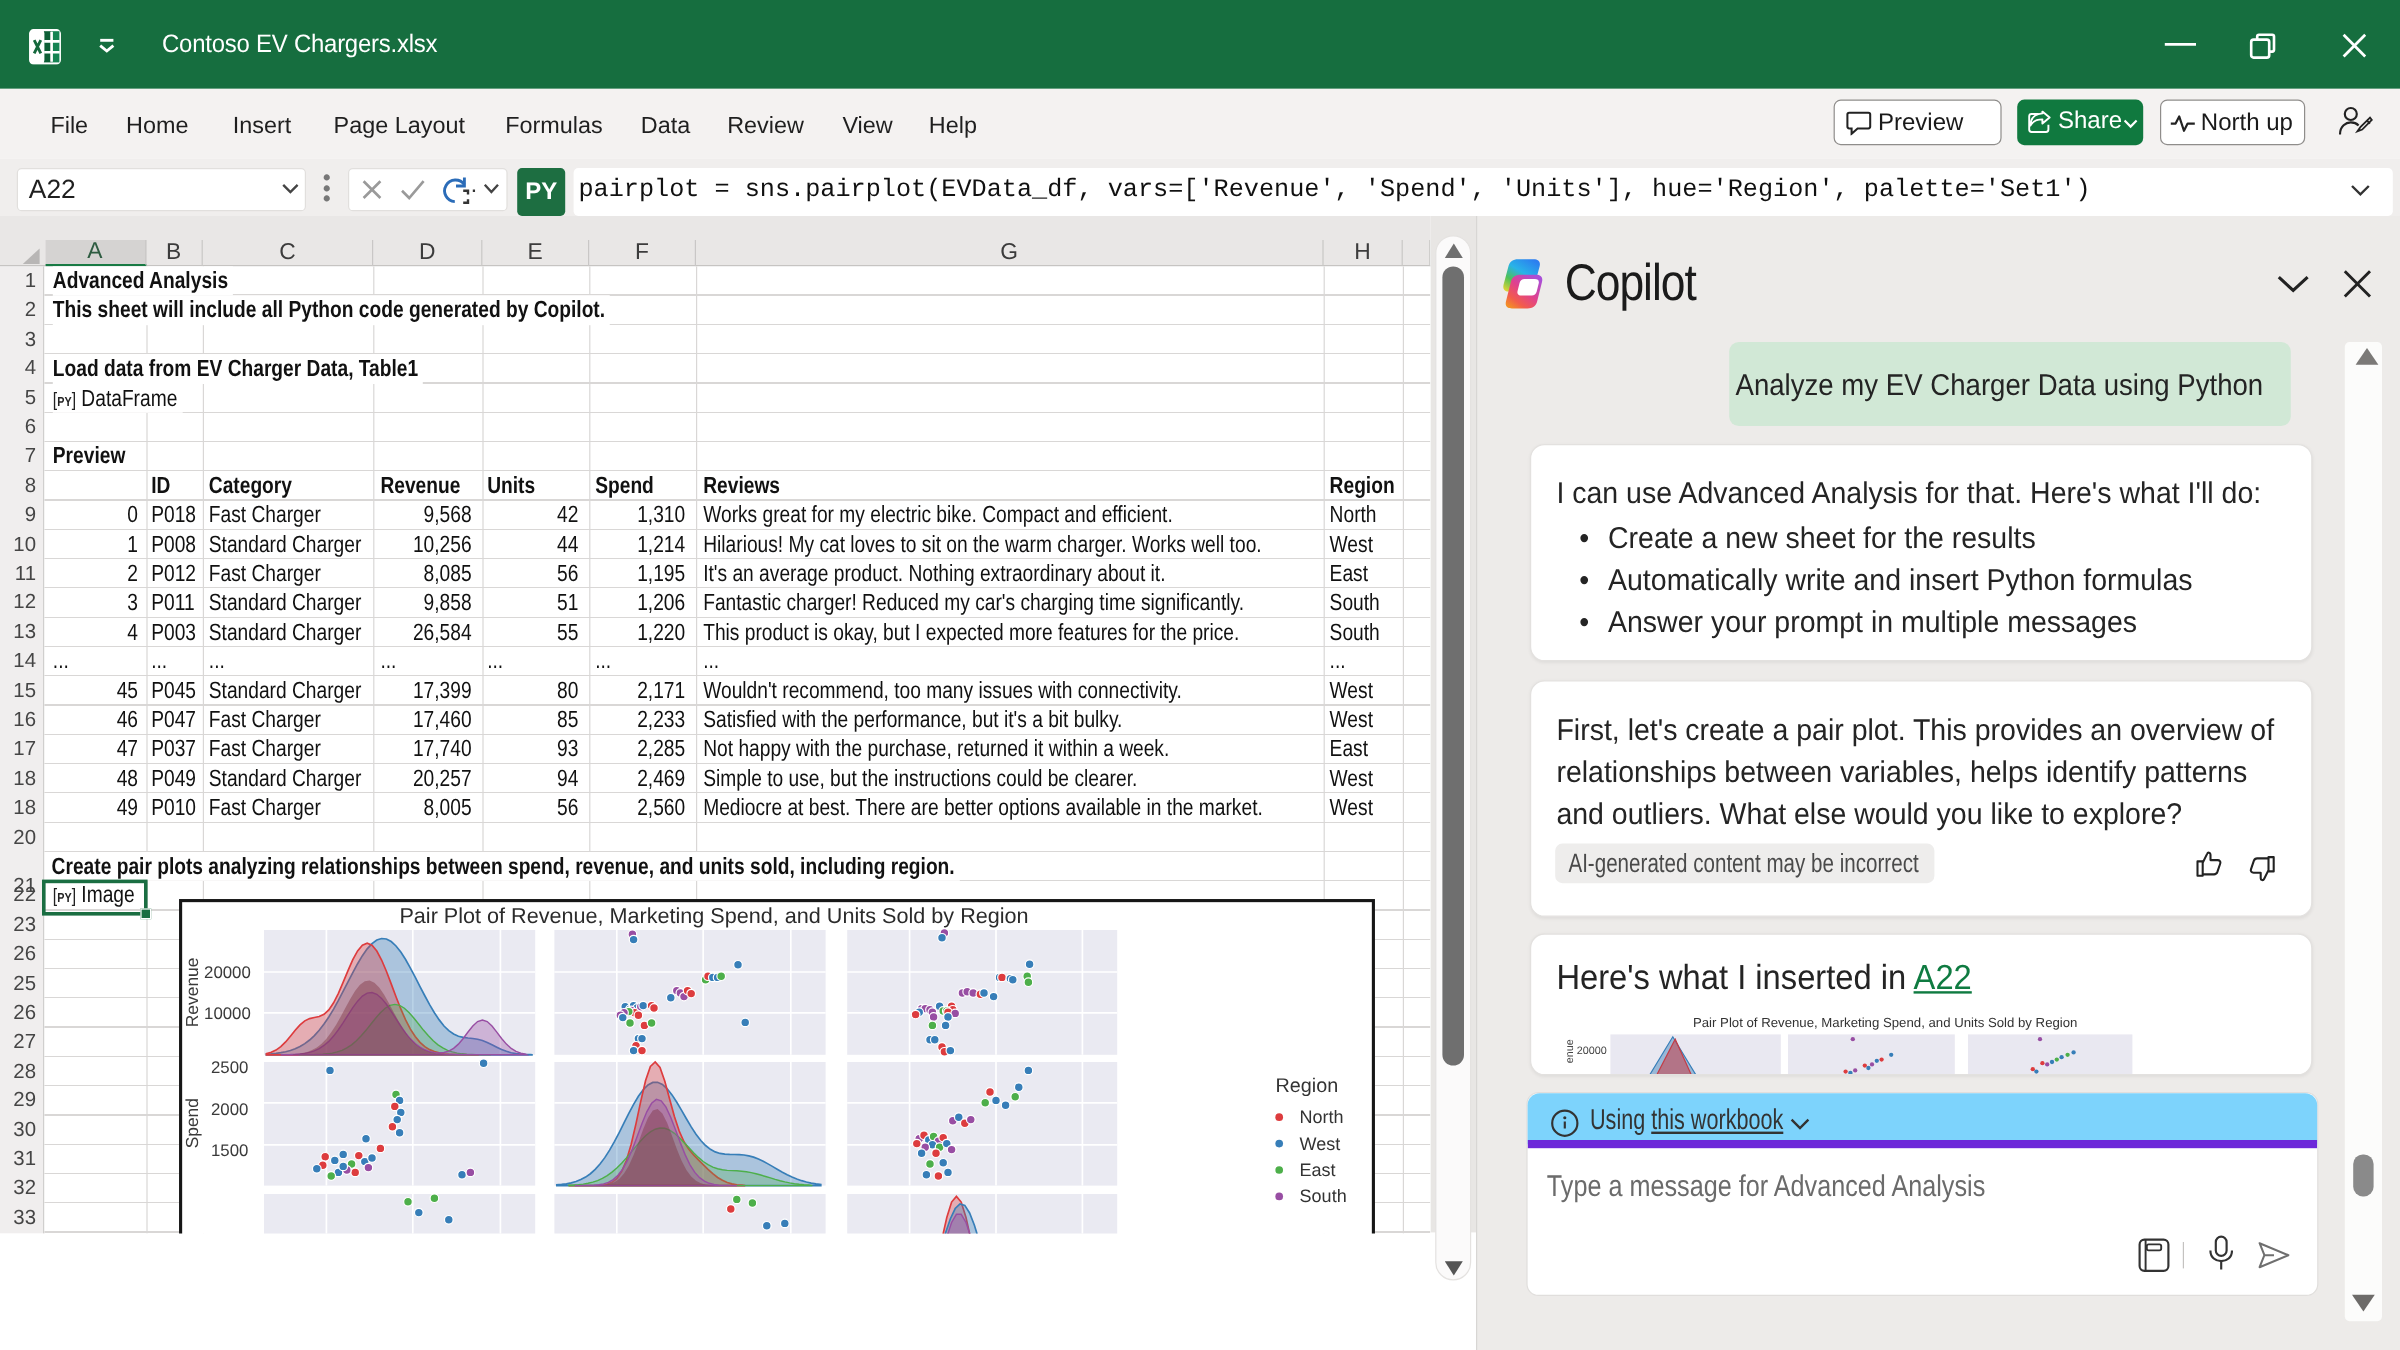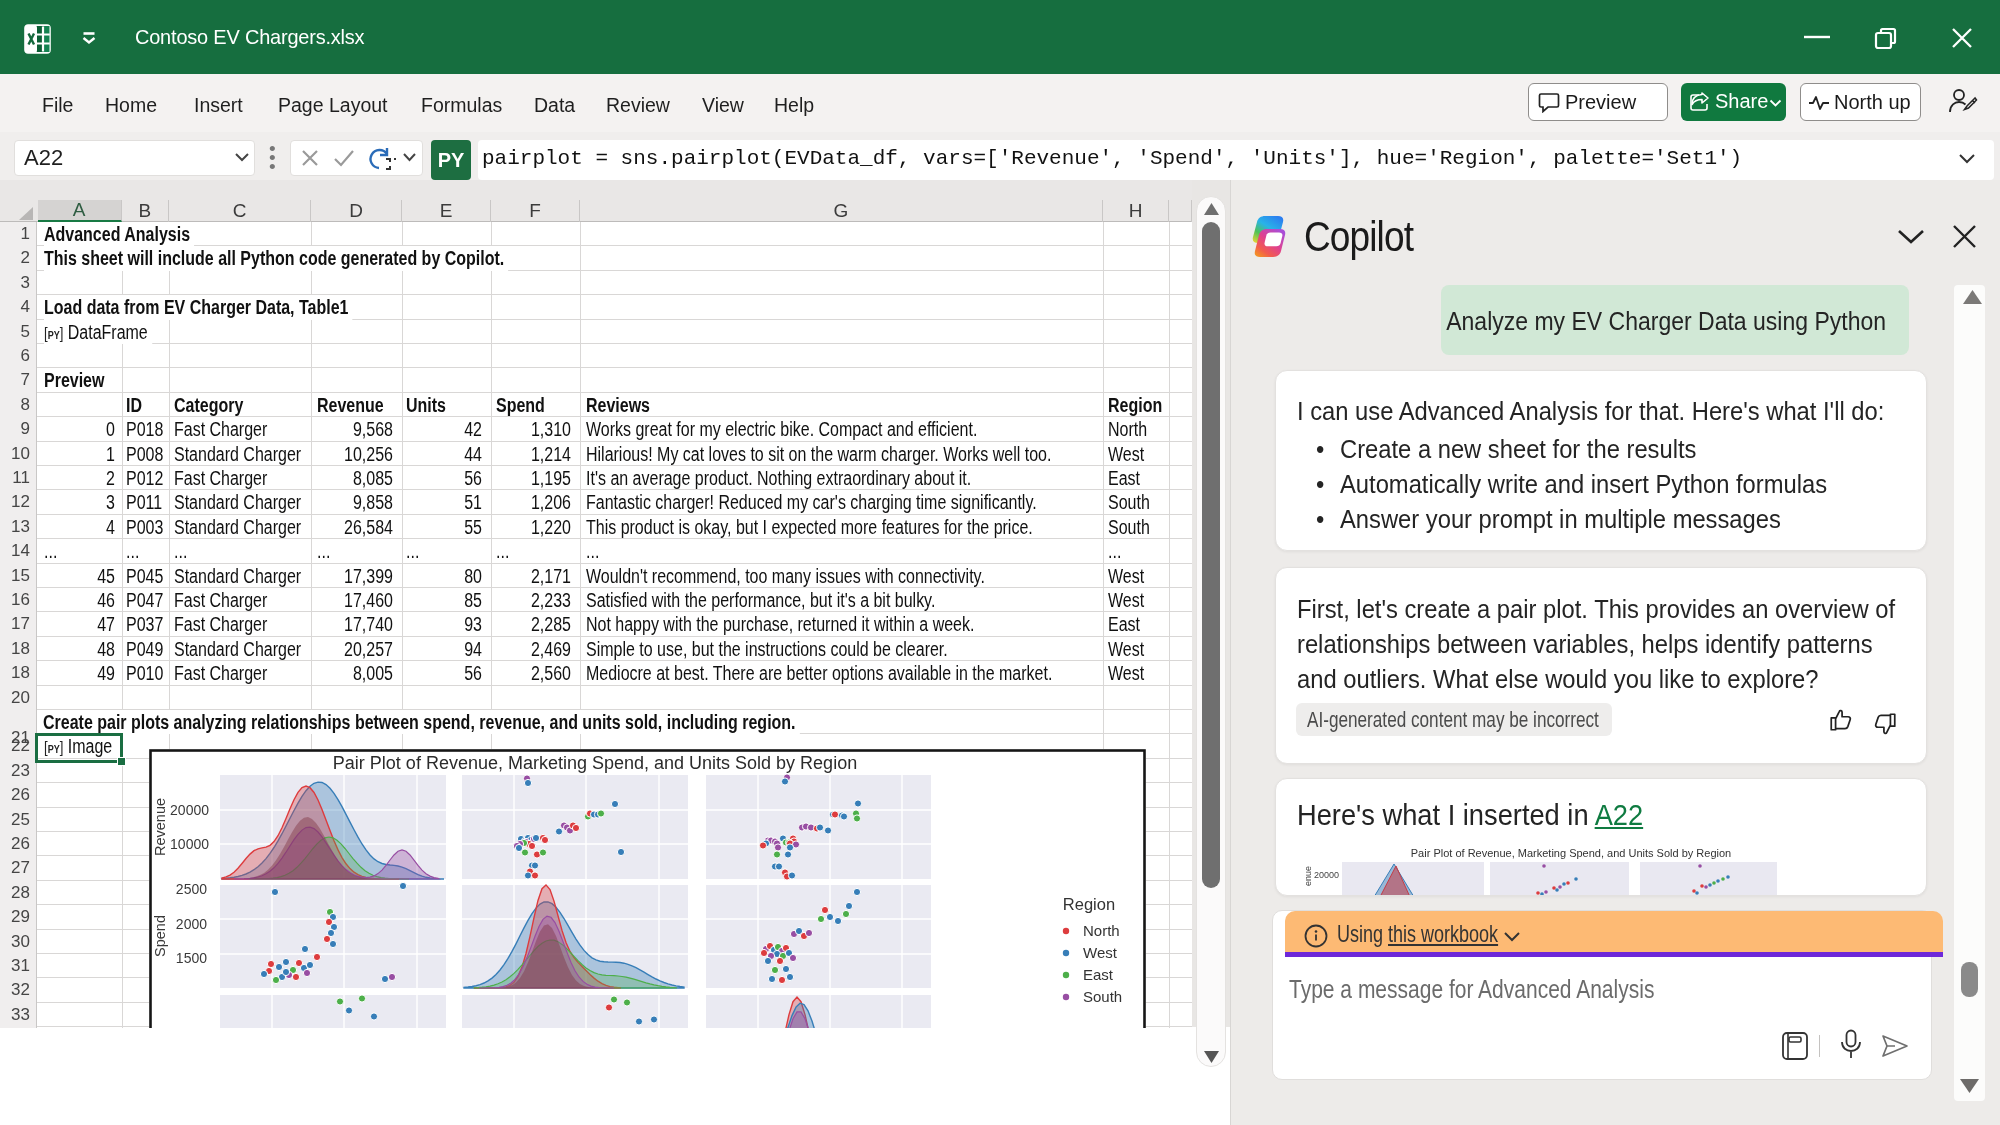--- a/index.html
+++ b/index.html
@@ -46,21 +46,21 @@
 
 #panel{position:absolute;left:1230px;top:180px;width:770px;height:945px;background:#edebe9;border-left:1px solid #d8d6d4}
 .card{position:absolute;left:44px;width:652px;background:#fff;border:1px solid #e3e1df;border-radius:12px;box-shadow:0 1px 3px rgba(0,0,0,.06)}
 #bubble{position:absolute;left:210px;top:105px;width:468px;height:70px;background:#d1e8d6;border-radius:8px}
 #bubble div{position:absolute;right:23px;top:22px;font-size:25px;color:#242424;white-space:nowrap;transform:scaleX(.92);transform-origin:100% 0}
 .body-text{font-size:25px;color:#242424;white-space:nowrap;transform:scaleX(.95);transform-origin:0 0}
 #ptrack{position:absolute;left:723px;top:105px;width:31px;height:816px;background:#fcfcfb;border-radius:4px}
 #pthumb{position:absolute;left:730px;top:782px;width:17px;height:35px;background:#8a8a8a;border-radius:8px}
 
 #composer{position:absolute;left:41px;top:730px;width:660px;height:170px;background:#fff;border:1px solid #e0dedc;border-radius:10px}
-#usingbar{position:absolute;left:12px;top:0;width:100%;height:46px;background:#fdba74;border-bottom:5px solid #6d28d9;border-radius:10px 10px 0 0}
+#usingbar{position:absolute;left:0;top:0;width:100%;height:46px;background:#7dd3fc;border-bottom:7px solid #6d28d9;border-radius:10px 10px 0 0}
 svg{display:block}
 </style></head>
 <body>
 <div id="app">
   <div id="titlebar">
     <svg class="abs" style="left:24px;top:24px" width="27" height="30" viewBox="0 0 27 30">
       <rect x="1.5" y="1.5" width="24" height="27" rx="2.5" fill="none" stroke="#fff" stroke-width="2.6"></rect>
       <rect x="12.5" y="2" width="6.5" height="26" fill="#0d5f36"></rect>
       <rect x="19" y="2" width="6.5" height="26" fill="#158352"></rect>
       <path d="M12.8 10.5 h13 M12.8 19.5 h13 M19 2.5 v25" stroke="#fff" stroke-width="2.2"></path>

